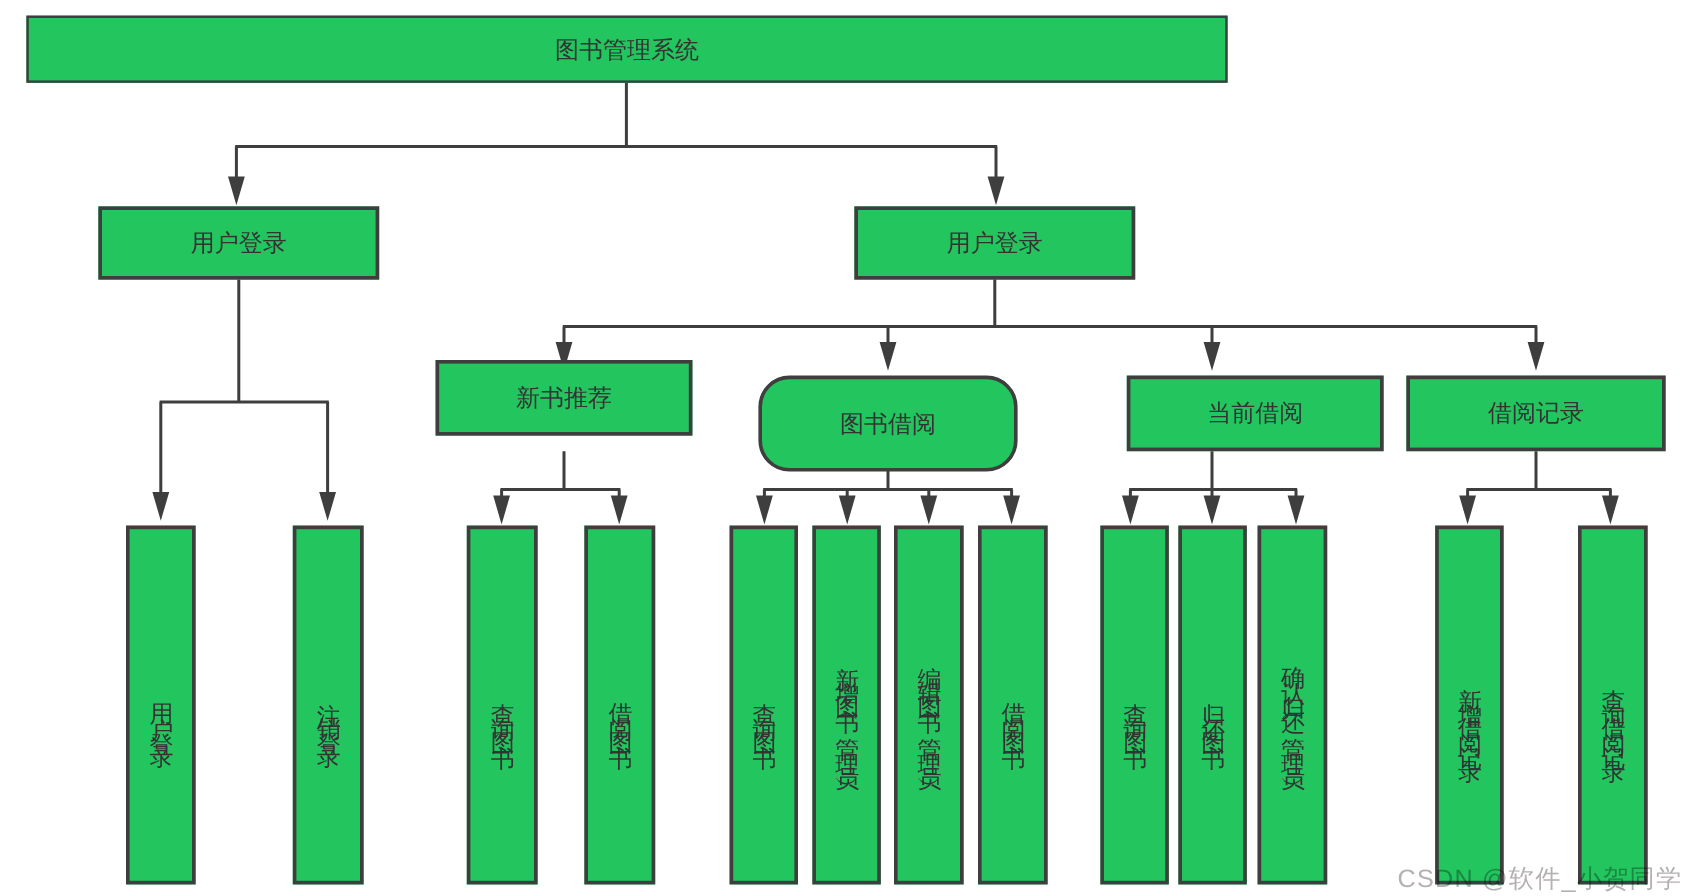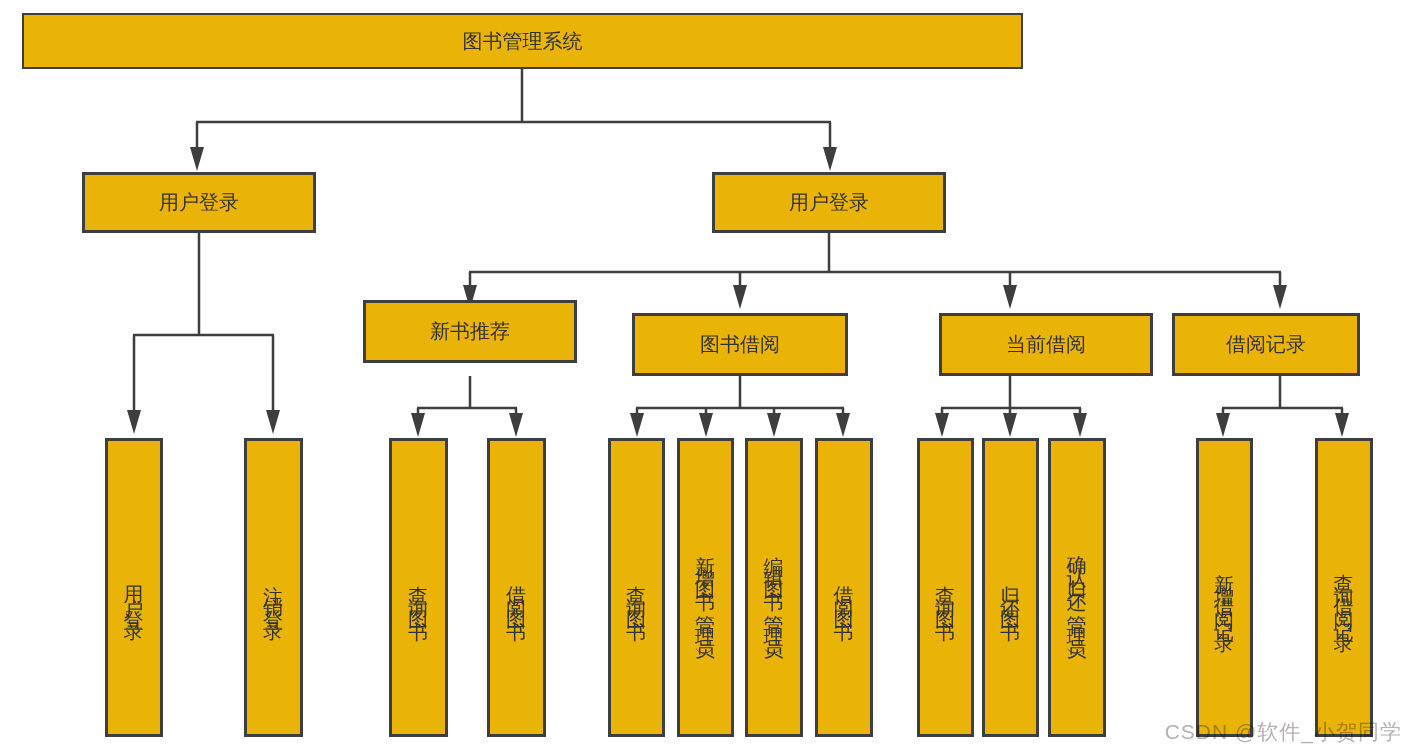--- a/index.html
+++ b/index.html
@@ -2,21 +2,21 @@
 <html style="--line: #3e3e3e; --ink: #333333; --bg: #ffffff; --watermark: #b5b0b2;"><head>
 <meta charset="utf-8">
 <style>
   html,body{margin:0;padding:0;background:#fff;}
   .stage{
     position:relative;width:1405px;height:747px;background:var(--bg,#fff);
     font-family:"Liberation Sans","DejaVu Sans",sans-serif;overflow:hidden;
   }
   .connectors{position:absolute;left:0;top:0;z-index:1;}
   .box{
-    position:absolute;box-sizing:border-box;background:#eab308;
+    position:absolute;box-sizing:border-box;background:#22c55e;
     border:3px solid var(--line,#3e3e3e);
     display:flex;align-items:center;justify-content:center;
     color:var(--ink,#333);z-index:2;
   }
   .box.root{border-width:2px;}
   .h-label{font-size:20px;white-space:nowrap;}
   .v-label{
     writing-mode:vertical-rl;text-orientation:mixed;
     font-size:20px;line-height:1;letter-spacing:12px;margin-bottom:-12px;
     white-space:nowrap;
@@ -79,27 +79,27 @@
   <div class="box" style="left:82px;top:172px;width:234px;height:61px;">
     <span class="h-label">用户登录</span>
   </div>
   <div class="box" style="left:712px;top:172px;width:234px;height:61px;">
     <span class="h-label">用户登录</span>
   </div>
 
   <div class="box" style="left:363px;top:300px;width:214px;height:63px;">
     <span class="h-label">新书推荐</span>
   </div>
-  <div class="box" style="left:632px;top:313px;width:216px;height:63px;">
+  <div class="box" style="left:632px;top:313px;width:216px;height:80px;border-radius:26px;">
     <span class="h-label">图书借阅</span>
   </div>
   <div class="box" style="left:903px;top:313px;width:214px;height:63px;margin-left:36px;">
     <span class="h-label">当前借阅</span>
   </div>
-  <div class="box" style="left:1172px;top:313px;width:188px;height:63px;text-align:center;">
+  <div class="box" style="left:1172px;top:313px;width:216px;height:63px;text-align:center;">
     <span class="h-label">借阅记录</span>
   </div>
 
   <div class="box" style="left:105px;top:438px;width:58px;height:299px;">
     <span class="v-label">用户登录</span>
   </div>
   <div class="box" style="left:244px;top:438px;width:59px;height:299px;">
     <span class="v-label">注销登录</span>
   </div>
 

